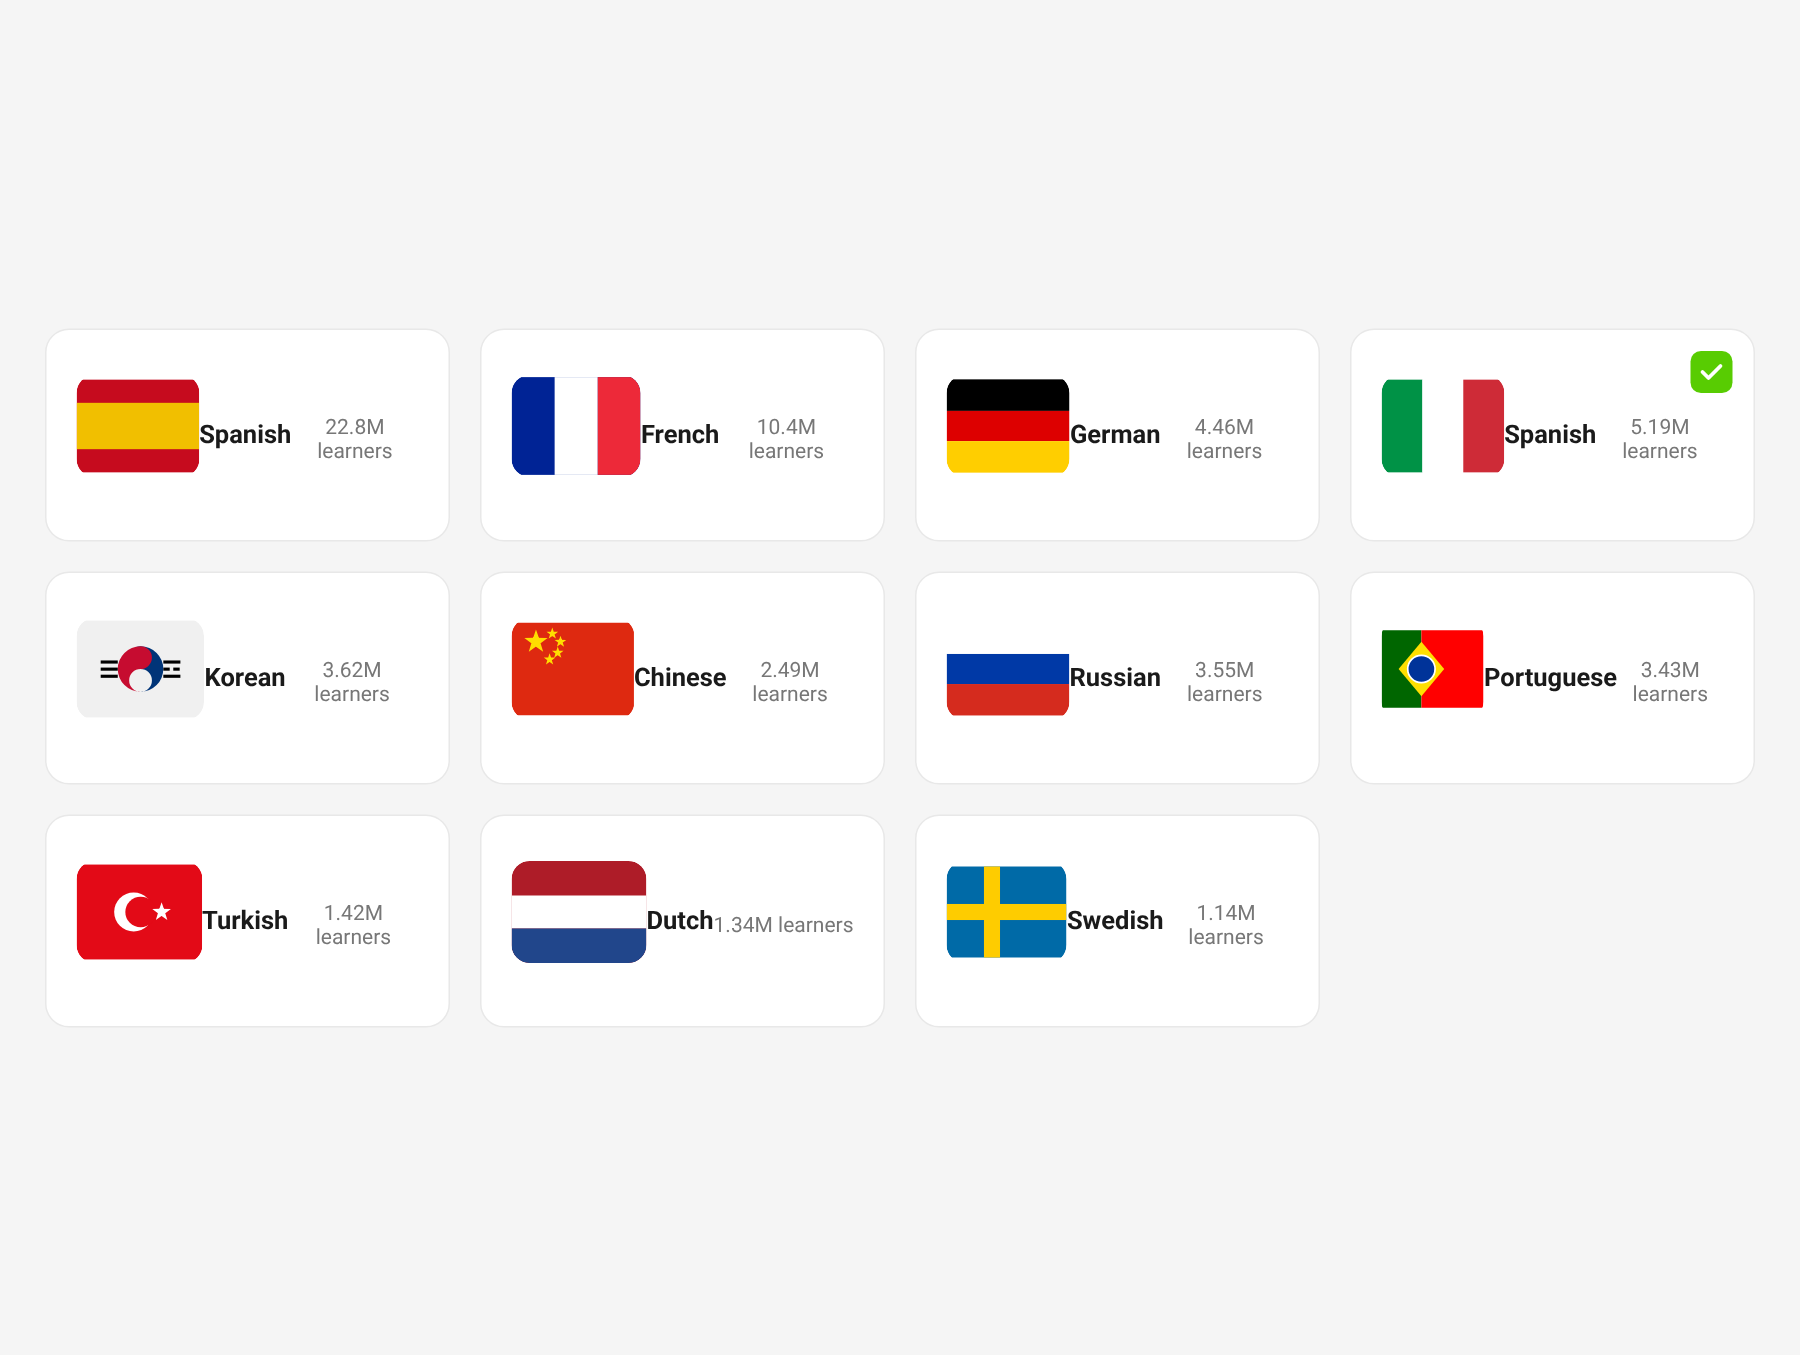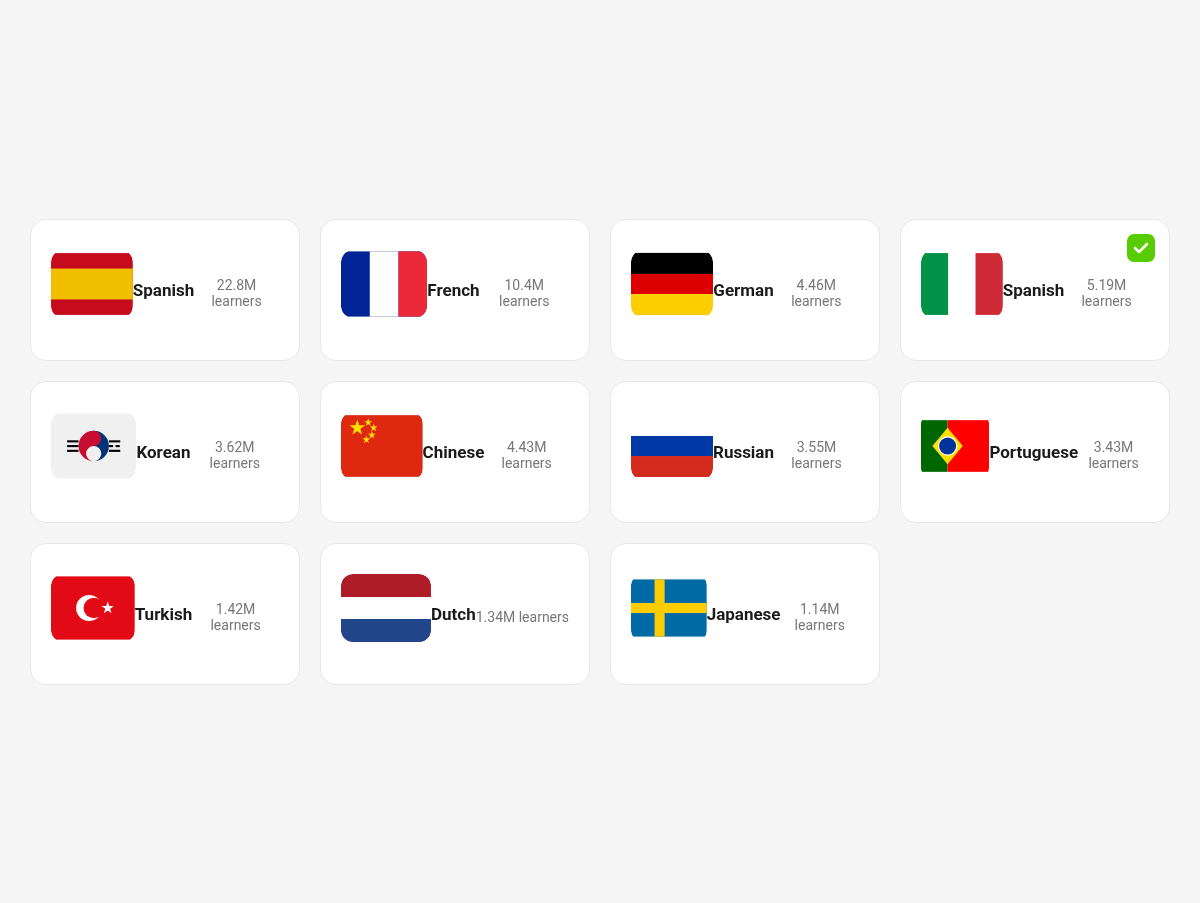--- a/index.html
+++ b/index.html
@@ -161,21 +161,21 @@
         <svg width="90" height="68" viewBox="0 0 90 68" style="border-radius: 12px; display: block;">
           <rect x="0" y="0" width="90" height="68" fill="#DE2910"></rect>
           <polygon points="18,5 20.116026908252902,11.087538820250188 23.290067270632257,21.281152949374526 18,17.6 9.440491353343617,11.218847050625474 15.883973091747096,11.08753882025019 26.559508646656383,11.21884705062547 21.423803458662555,15.11246117974981 12.709932729367743,21.28115294937453 14.576196541337447,15.112461179749811" fill="#FFDE00"></polygon>
           <polygon points="30,3.5 31.058013454126453,6.543769410125094 32.64503363531613,11.640576474687263 30,9.8 25.72024567667181,6.609423525312737 28.941986545873547,6.543769410125095 34.27975432332819,6.609423525312735 31.711901729331277,8.556230589874906 27.35496636468387,11.640576474687265 28.288098270668723,8.556230589874906" fill="#FFDE00"></polygon>
           <polygon points="36,9.5 37.05801345412645,12.543769410125094 38.64503363531613,17.640576474687265 36,15.8 31.72024567667181,12.609423525312737 34.94198654587355,12.543769410125094 40.27975432332819,12.609423525312735 37.711901729331274,14.556230589874906 33.354966364683875,17.640576474687265 34.288098270668726,14.556230589874906" fill="#FFDE00"></polygon>
           <polygon points="34,17.5 35.05801345412645,20.543769410125094 36.64503363531613,25.640576474687265 34,23.8 29.72024567667181,20.60942352531274 32.94198654587355,20.543769410125094 38.27975432332819,20.609423525312735 35.711901729331274,22.556230589874904 31.35496636468387,25.640576474687265 32.288098270668726,22.556230589874907" fill="#FFDE00"></polygon>
           <polygon points="28,22.5 29.058013454126453,25.543769410125094 30.64503363531613,30.640576474687265 28,28.8 23.72024567667181,25.60942352531274 26.941986545873547,25.543769410125094 32.27975432332819,25.609423525312735 29.711901729331277,27.556230589874904 25.35496636468387,30.640576474687265 26.288098270668723,27.556230589874907" fill="#FFDE00"></polygon>
         </svg>
       </div>
       <div class="lang-name">Chinese</div>
-      <div class="learners">4.43M learners</div>
+      <div class="learners">2.49M learners</div>
     </div>
     <div class="card">
       <div class="flag-container">
         <svg width="90" height="68" viewBox="0 0 90 68" style="border-radius: 12px; display: block;">
           <rect x="0" y="0" width="90" height="68" fill="#ffffff"></rect>
           <rect x="0" y="23" width="90" height="22" fill="#0039A6"></rect>
           <rect x="0" y="45" width="90" height="23" fill="#D52B1E"></rect>
         </svg>
       </div>
       <div class="lang-name">Russian</div>
@@ -218,16 +218,16 @@
       <div class="learners">1.34M learners</div>
     </div>
     <div class="card">
       <div class="flag-container">
         <svg width="90" height="68" viewBox="0 0 90 68" style="border-radius: 12px; display: block;">
           <rect x="0" y="0" width="90" height="68" fill="#006AA7"></rect>
           <rect x="28" y="0" width="12" height="68" fill="#FECC00"></rect>
           <rect x="0" y="28" width="90" height="12" fill="#FECC00"></rect>
         </svg>
       </div>
-      <div class="lang-name">Japanese</div>
+      <div class="lang-name">Swedish</div>
       <div class="learners">1.14M learners</div>
     </div>
   </div>
 
 </body></html>

